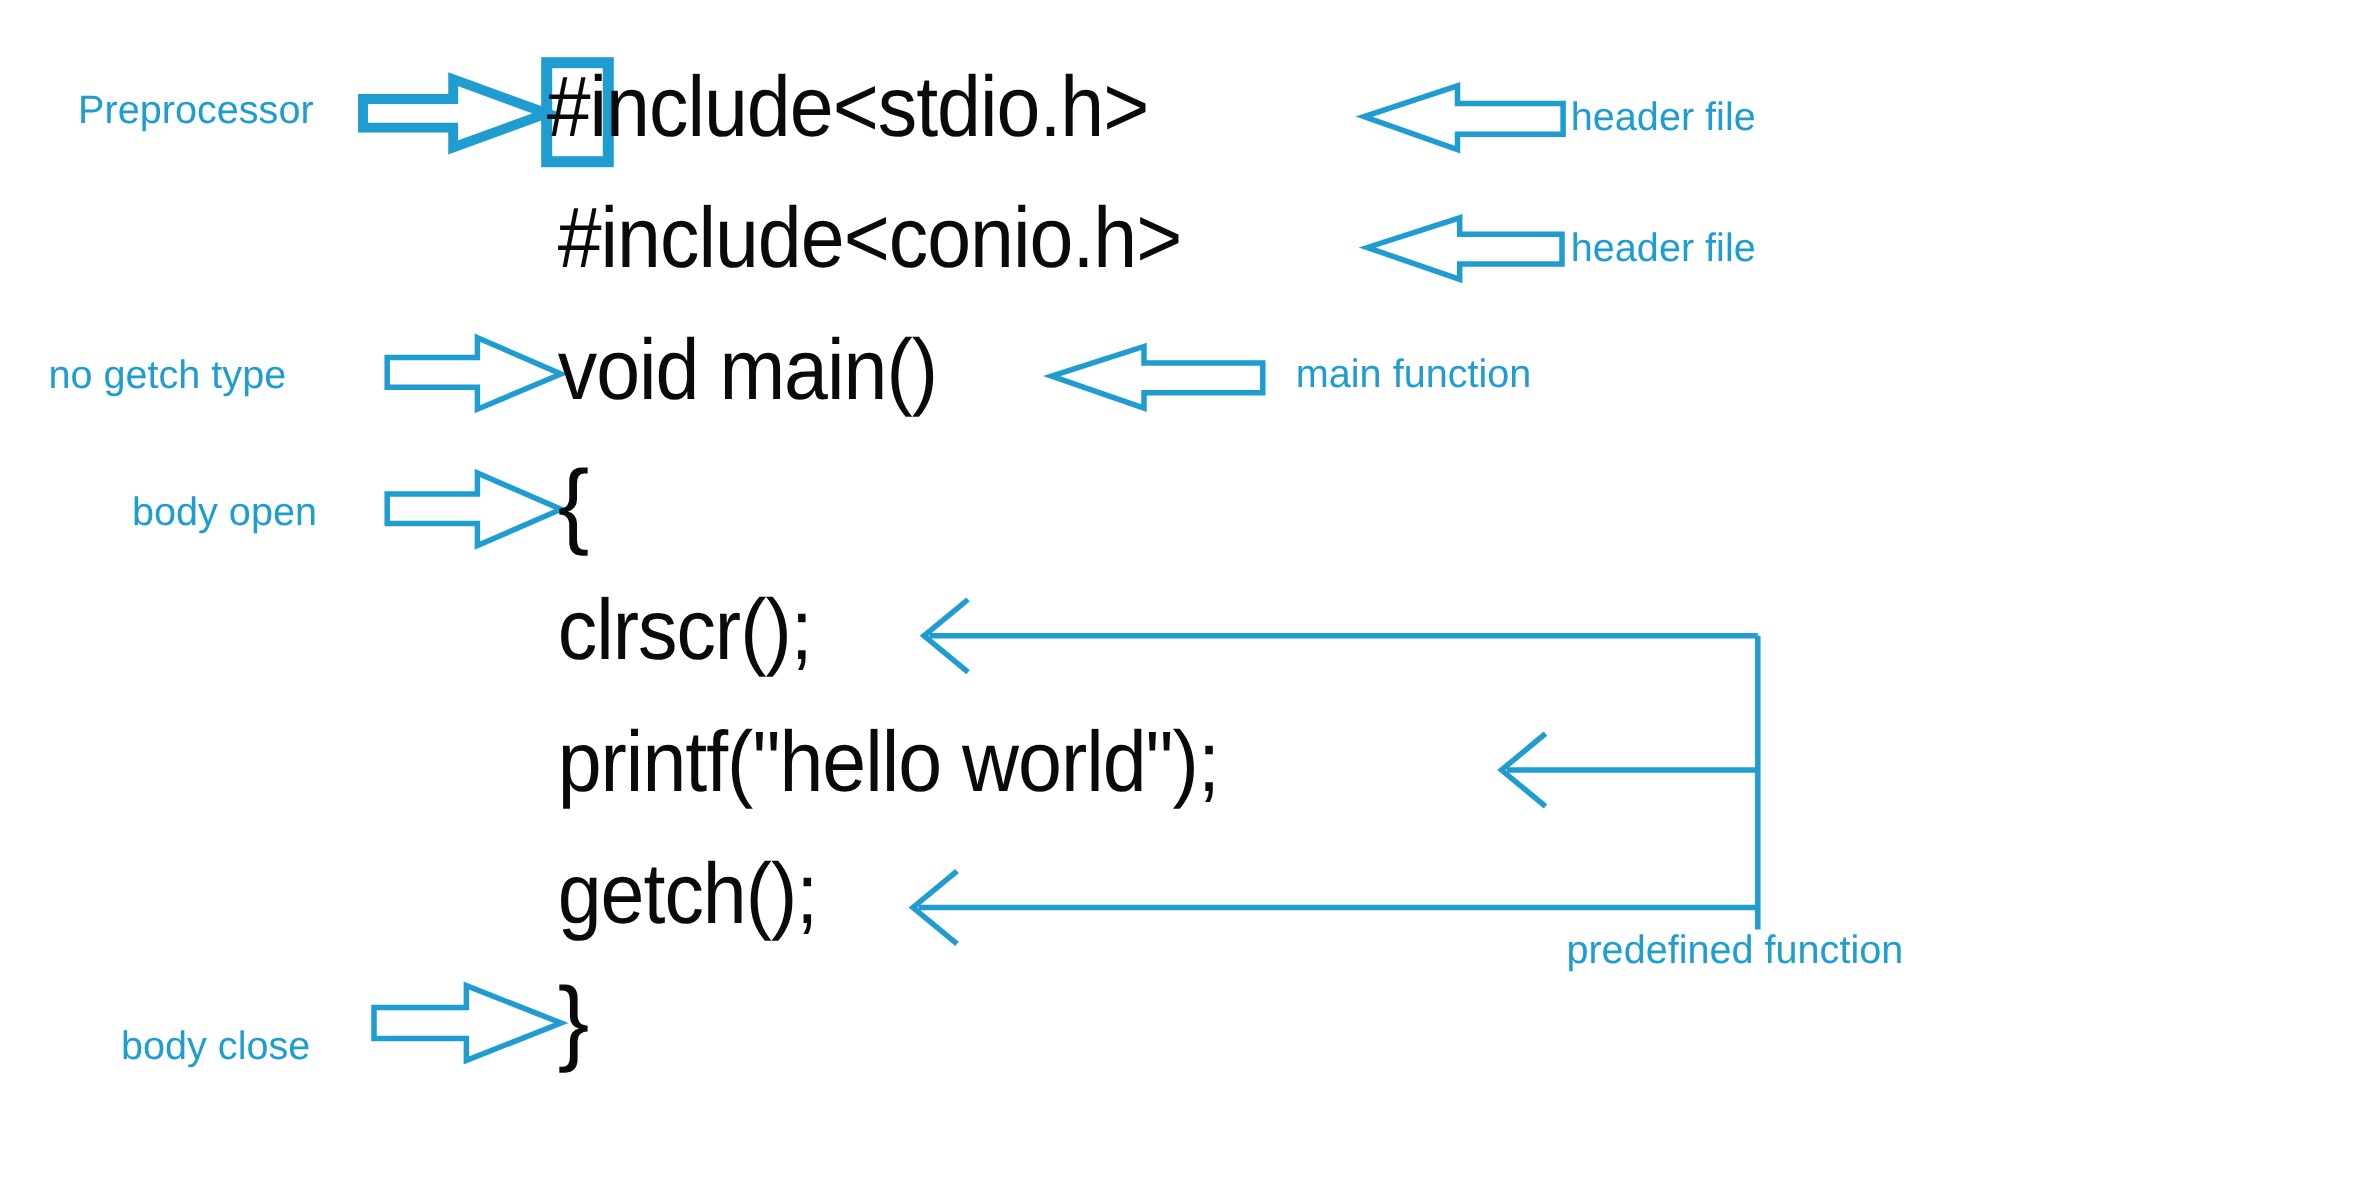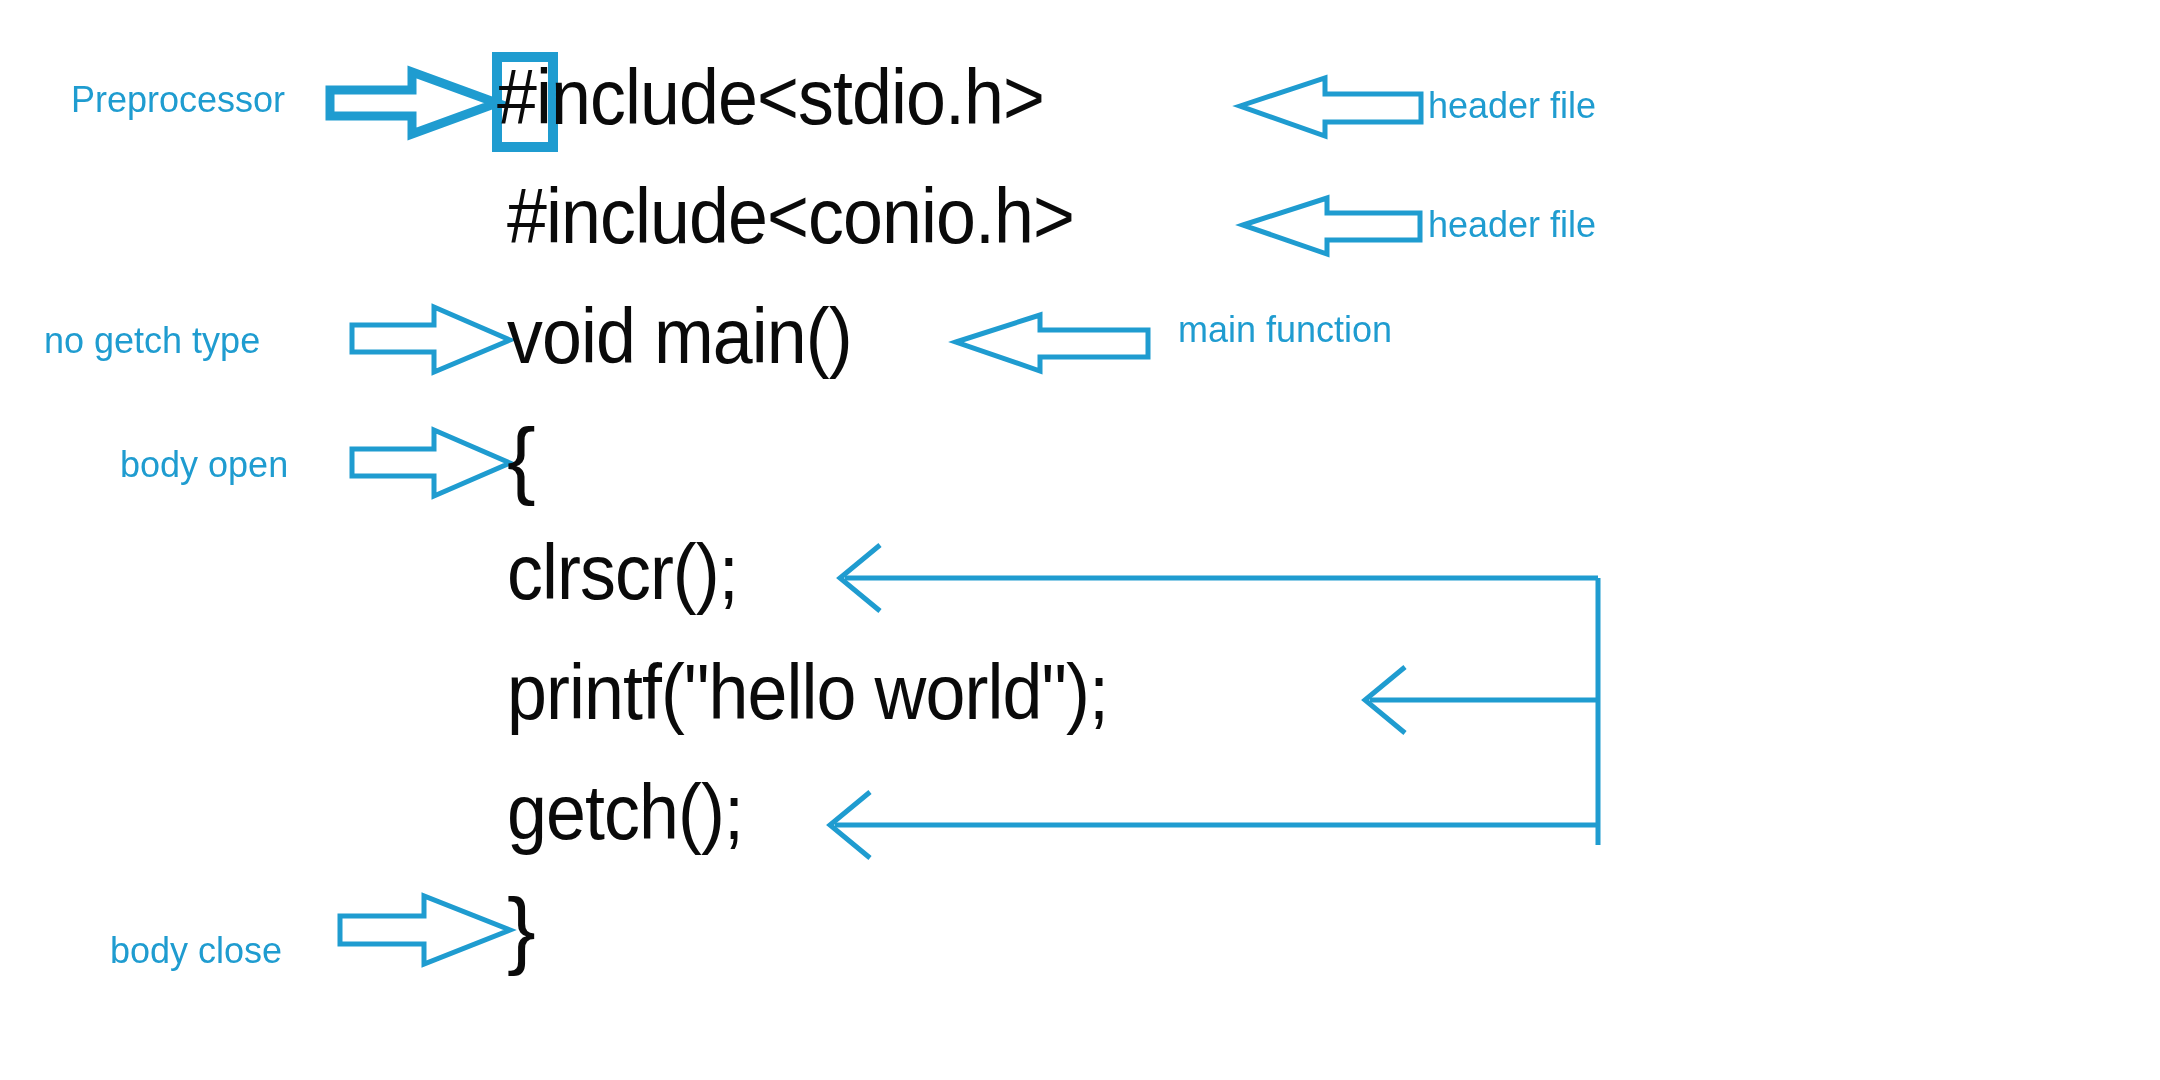--- a/index.html
+++ b/index.html
@@ -155,20 +155,21 @@
   <div class="code-brace" style="left:507px; top:885px;">}</div>
 
   <div class="note" style="left:38px; top:82px;margin-left:33px;">Preprocessor</div>
 
   <div class="note" style="left:1428px; top:88px;">header file</div>
 
   <div class="note" style="left:1428px; top:207px;">header file</div>
 
   <div class="note" style="left:44px; top:323px;">no getch type</div>
 
-  <div class="note" style="left:1178px; top:312px;text-align:center;">main function</div>
+  <div class="note" style="left:1178px; top:322px;text-align:center;">main function</div>
 
   <div class="note" style="left:120px; top:447px;text-align:center;">body open</div>
 
+  <div class="note" style="left:1424px; top:845px;">predefined function</div>
 
   <div class="note" style="left:110px; top:913px;margin-top:20px;">body close</div>
 
 </div>
 
 </body></html>

